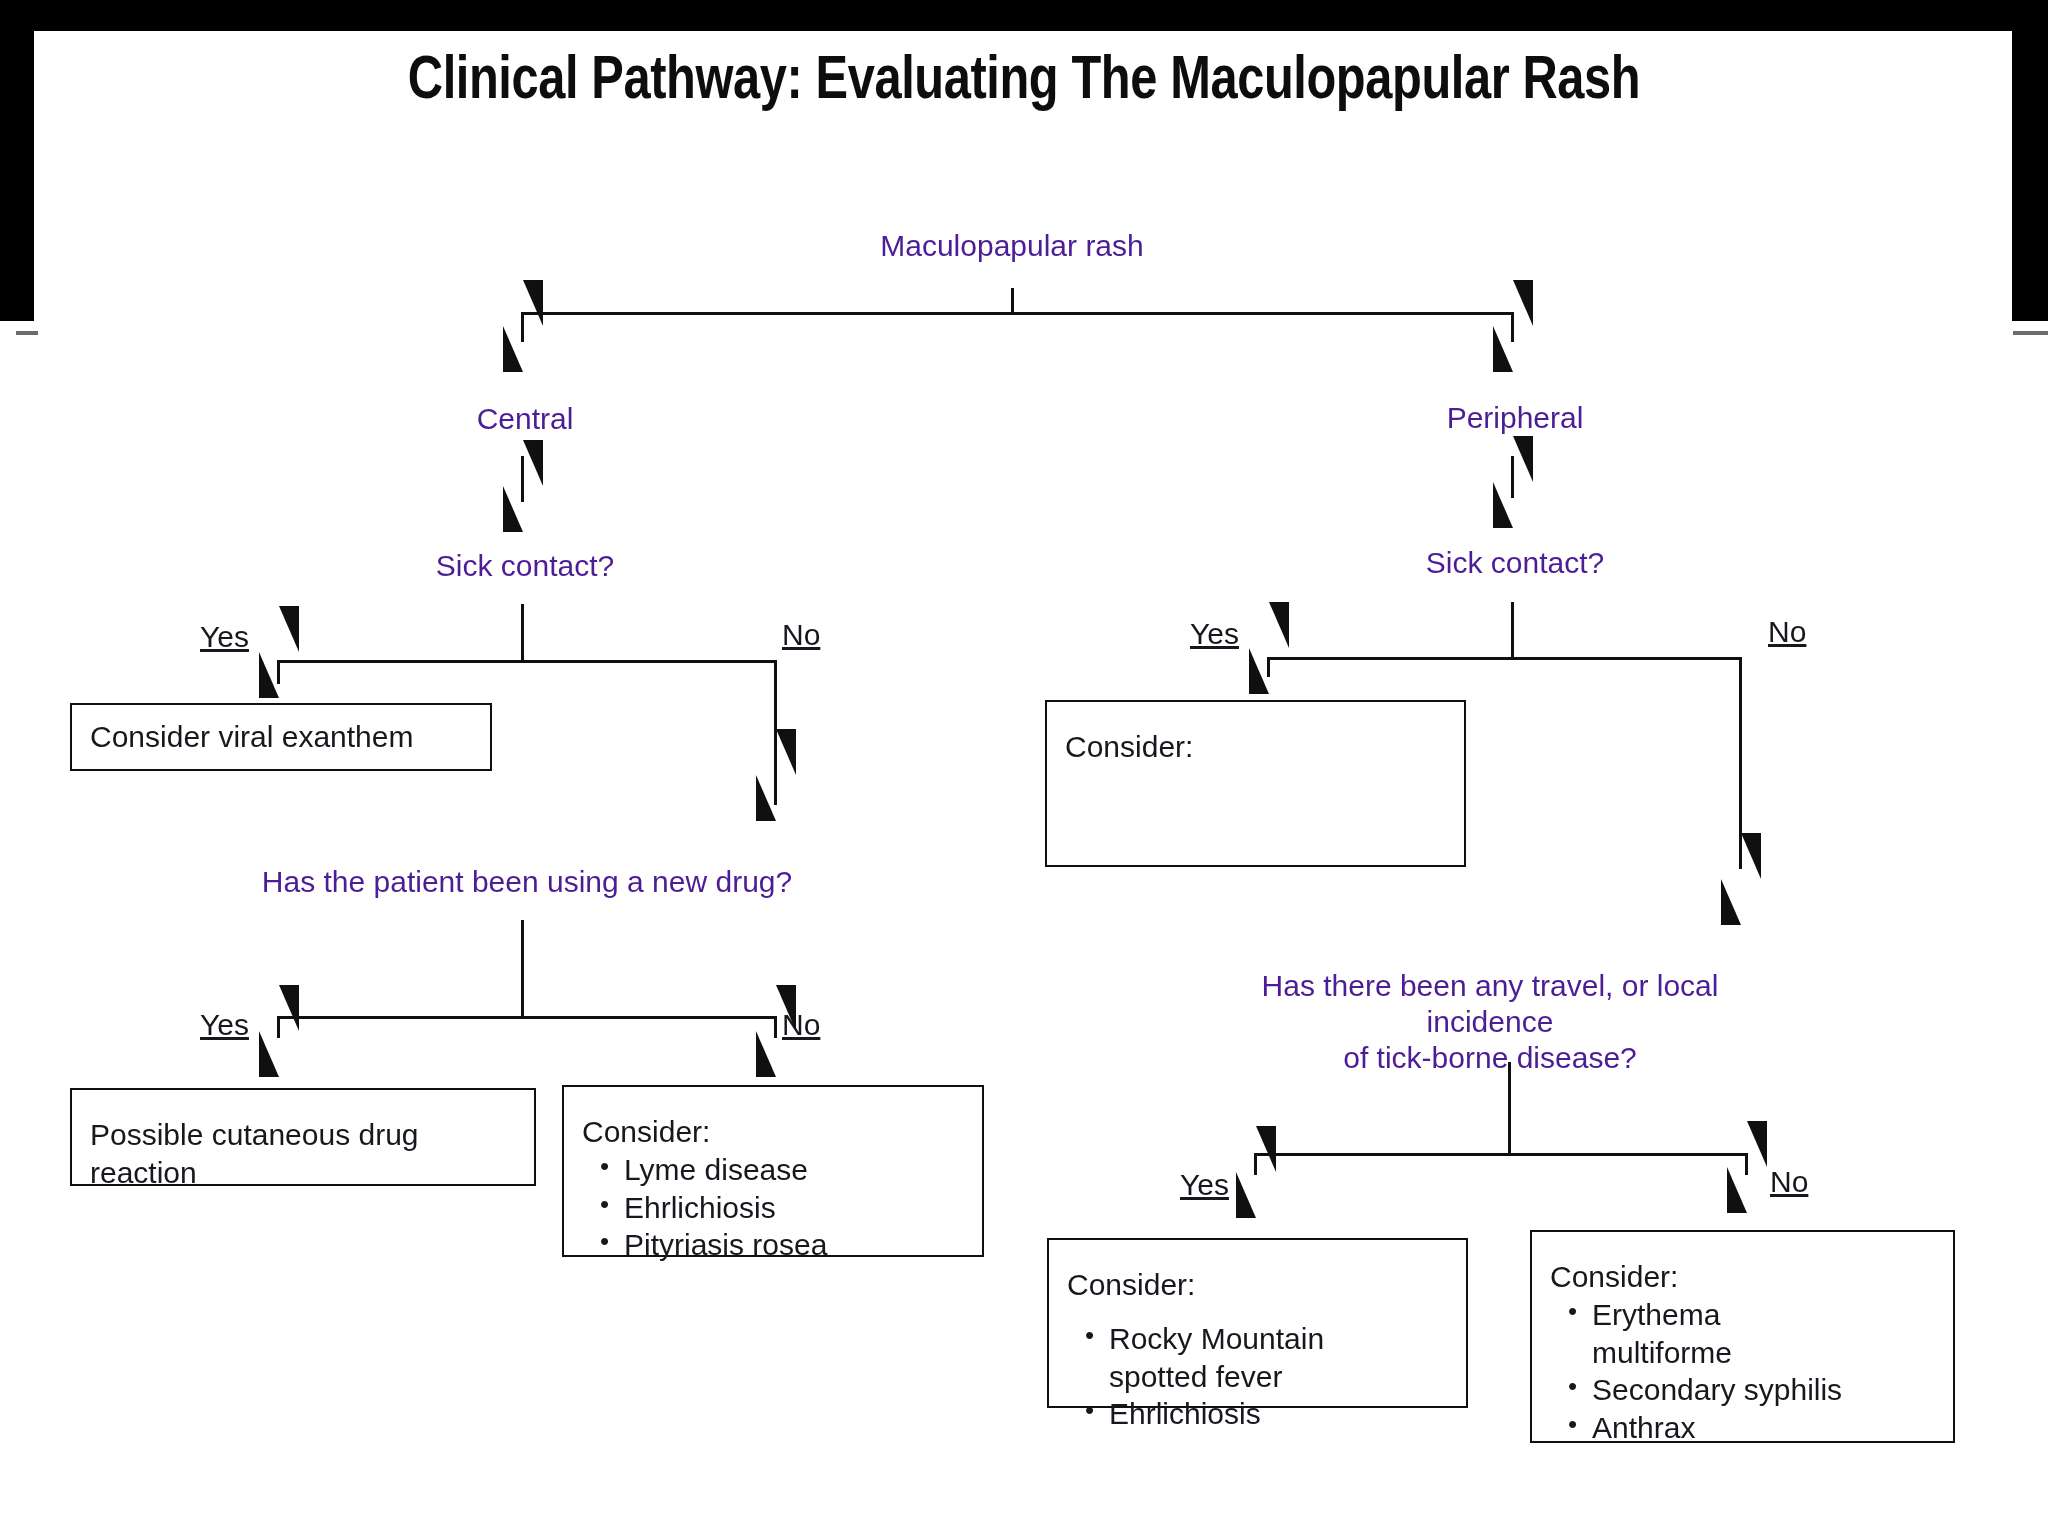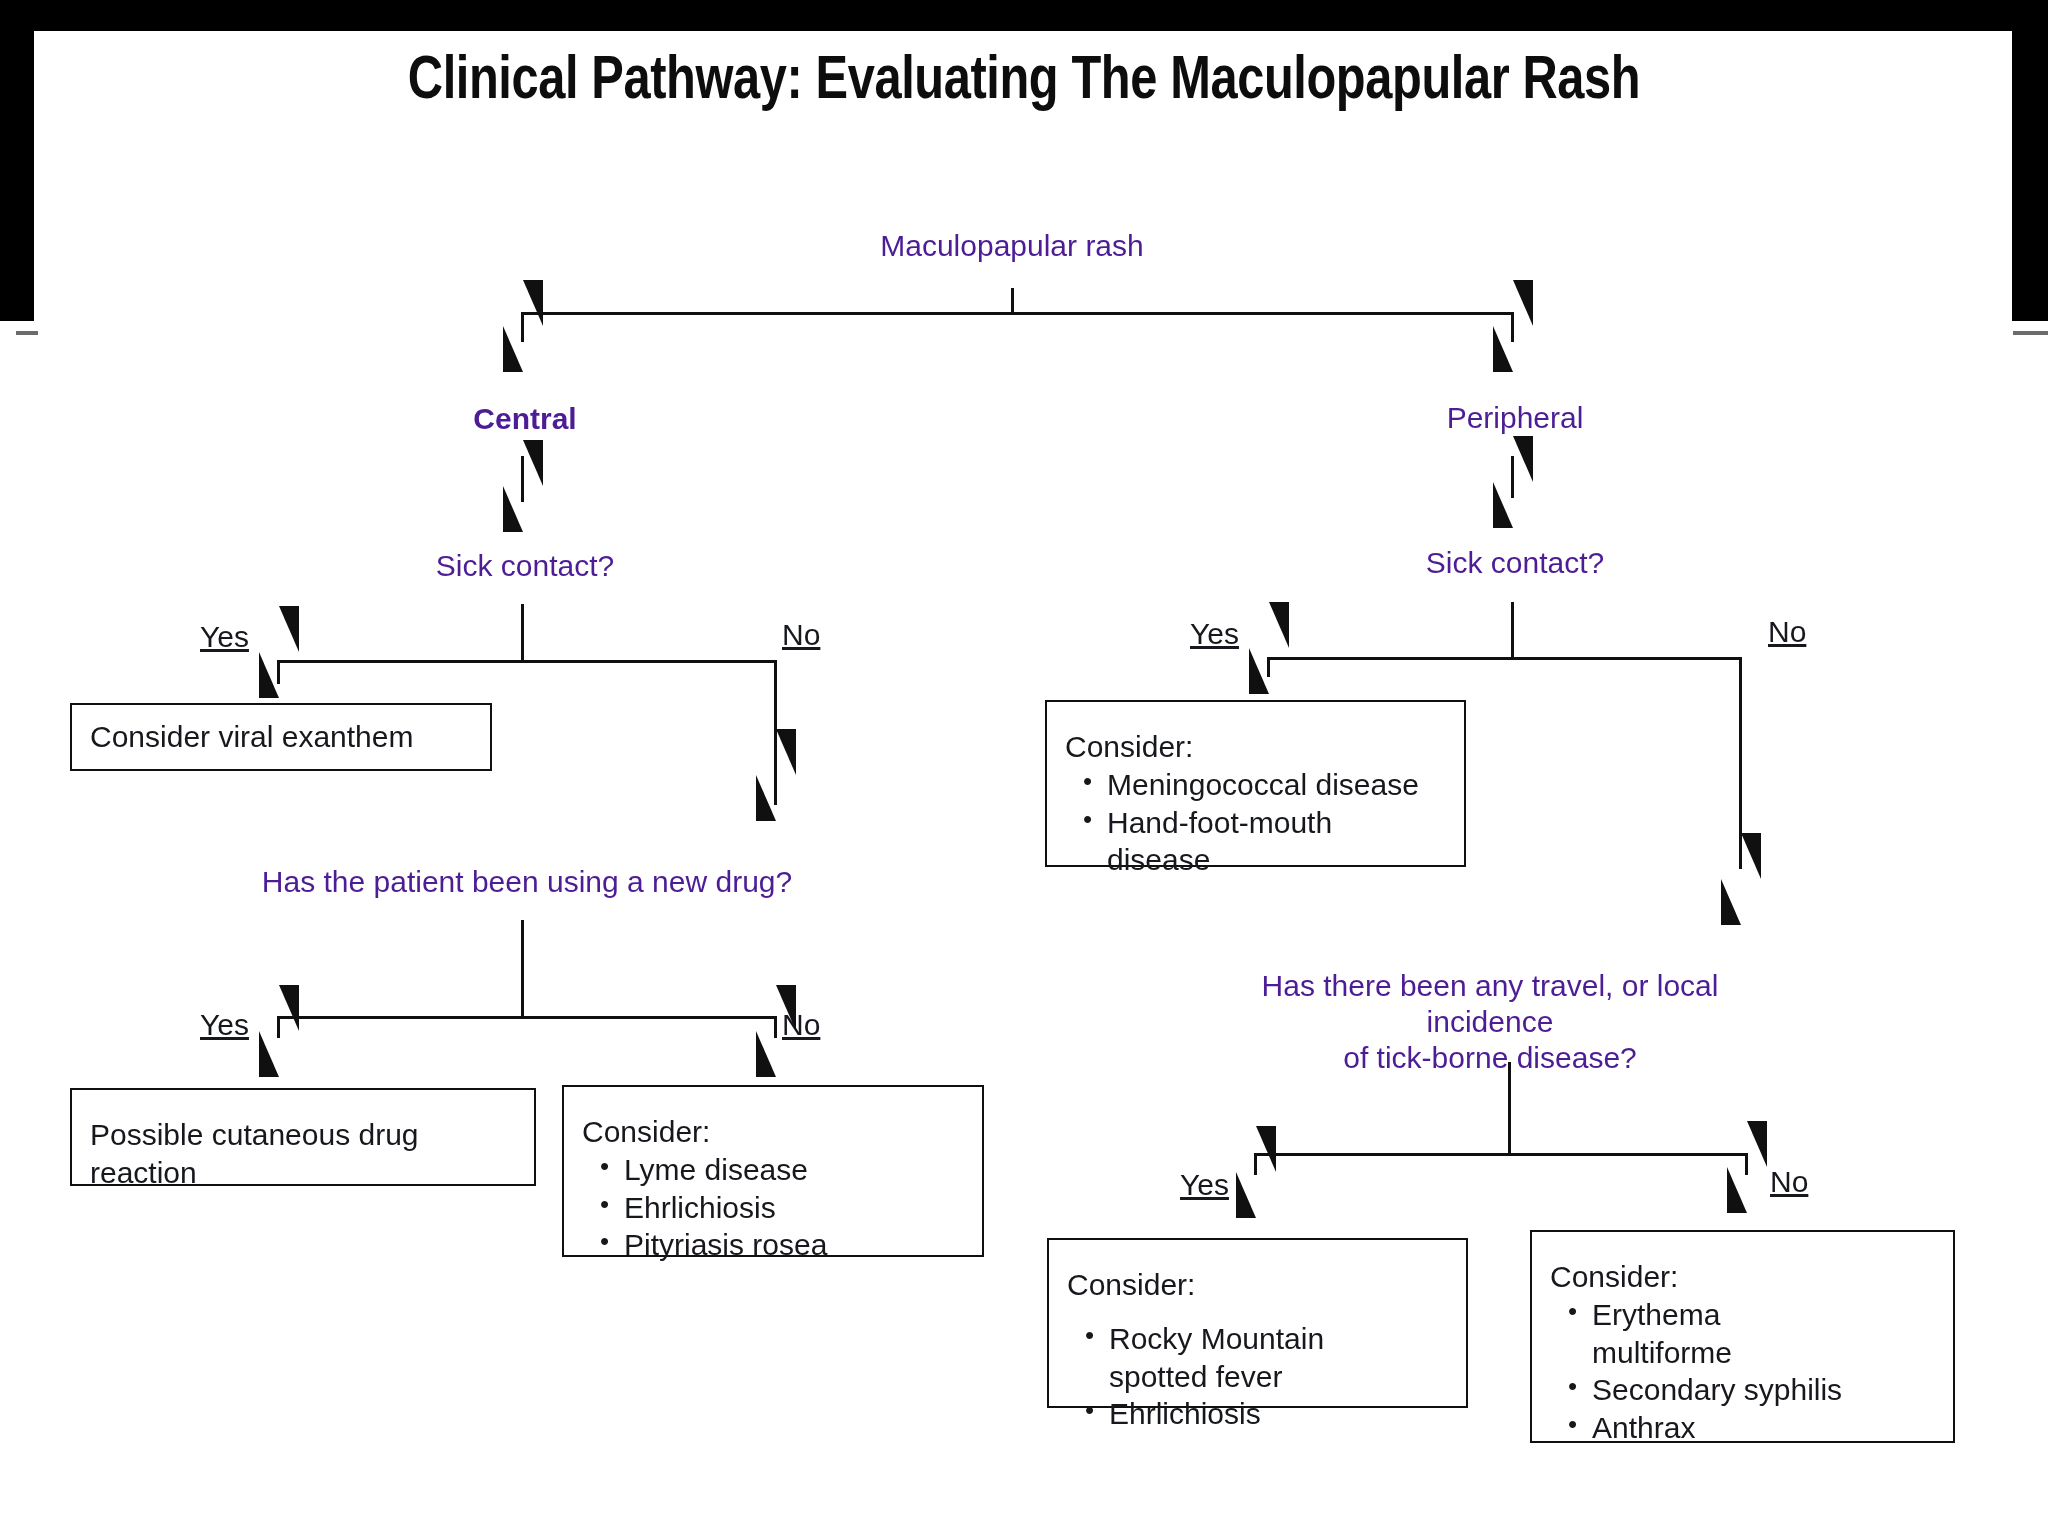--- a/index.html
+++ b/index.html
@@ -157,21 +157,21 @@
     <span class="barb l"></span>
       <span class="barb r"></span>
   </div>
 
   <div class="vline" style="left:1511px; top:312px; height:30px;"></div>
   <div class="arrowhead" style="left:1513px; top:372px;">
     <span class="barb l"></span>
       <span class="barb r"></span>
   </div>
 
-  <div class="node-text center" style="left:525px; top:401px;font-weight:bold;">Central</div>
+  <div class="node-text center" style="left:525px; top:401px;">Central</div>
 
   <div class="vline" style="left:521px; top:456px; height:46px;"></div>
   <div class="arrowhead" style="left:523px; top:532px;">
     <span class="barb l"></span>
       <span class="barb r"></span>
   </div>
 
   <div class="node-text center" style="left:525px; top:548px;">Sick contact?</div>
 
   <div class="vline" style="left:521px; top:604px; height:58px;"></div>
@@ -254,24 +254,20 @@
 
   <div class="vline" style="left:1267px; top:657px; height:20px;"></div>
   <div class="arrowhead" style="left:1269px; top:694px;">
     <span class="barb l"></span>
       <span class="barb r"></span>
   </div>
 
   <div class="box" style="left:1045px; top:700px; width:421px; height:167px;">
     <div class="box-inner">
       <span class="box-head">Consider:</span>
-      <ul>
-        <li>Meningococcal disease</li>
-        <li style="max-width:300px; white-space:normal;">Hand-foot-mouth disease</li>
-      </ul>
     </div>
   </div>
 
   <div class="vline" style="left:1739px; top:657px; height:212px;"></div>
   <div class="arrowhead" style="left:1741px; top:925px;">
     <span class="barb l"></span>
       <span class="barb r"></span>
   </div>
 
   <div class="node-text center two-line" style="left:1490px; top:968px; text-align:center;">

